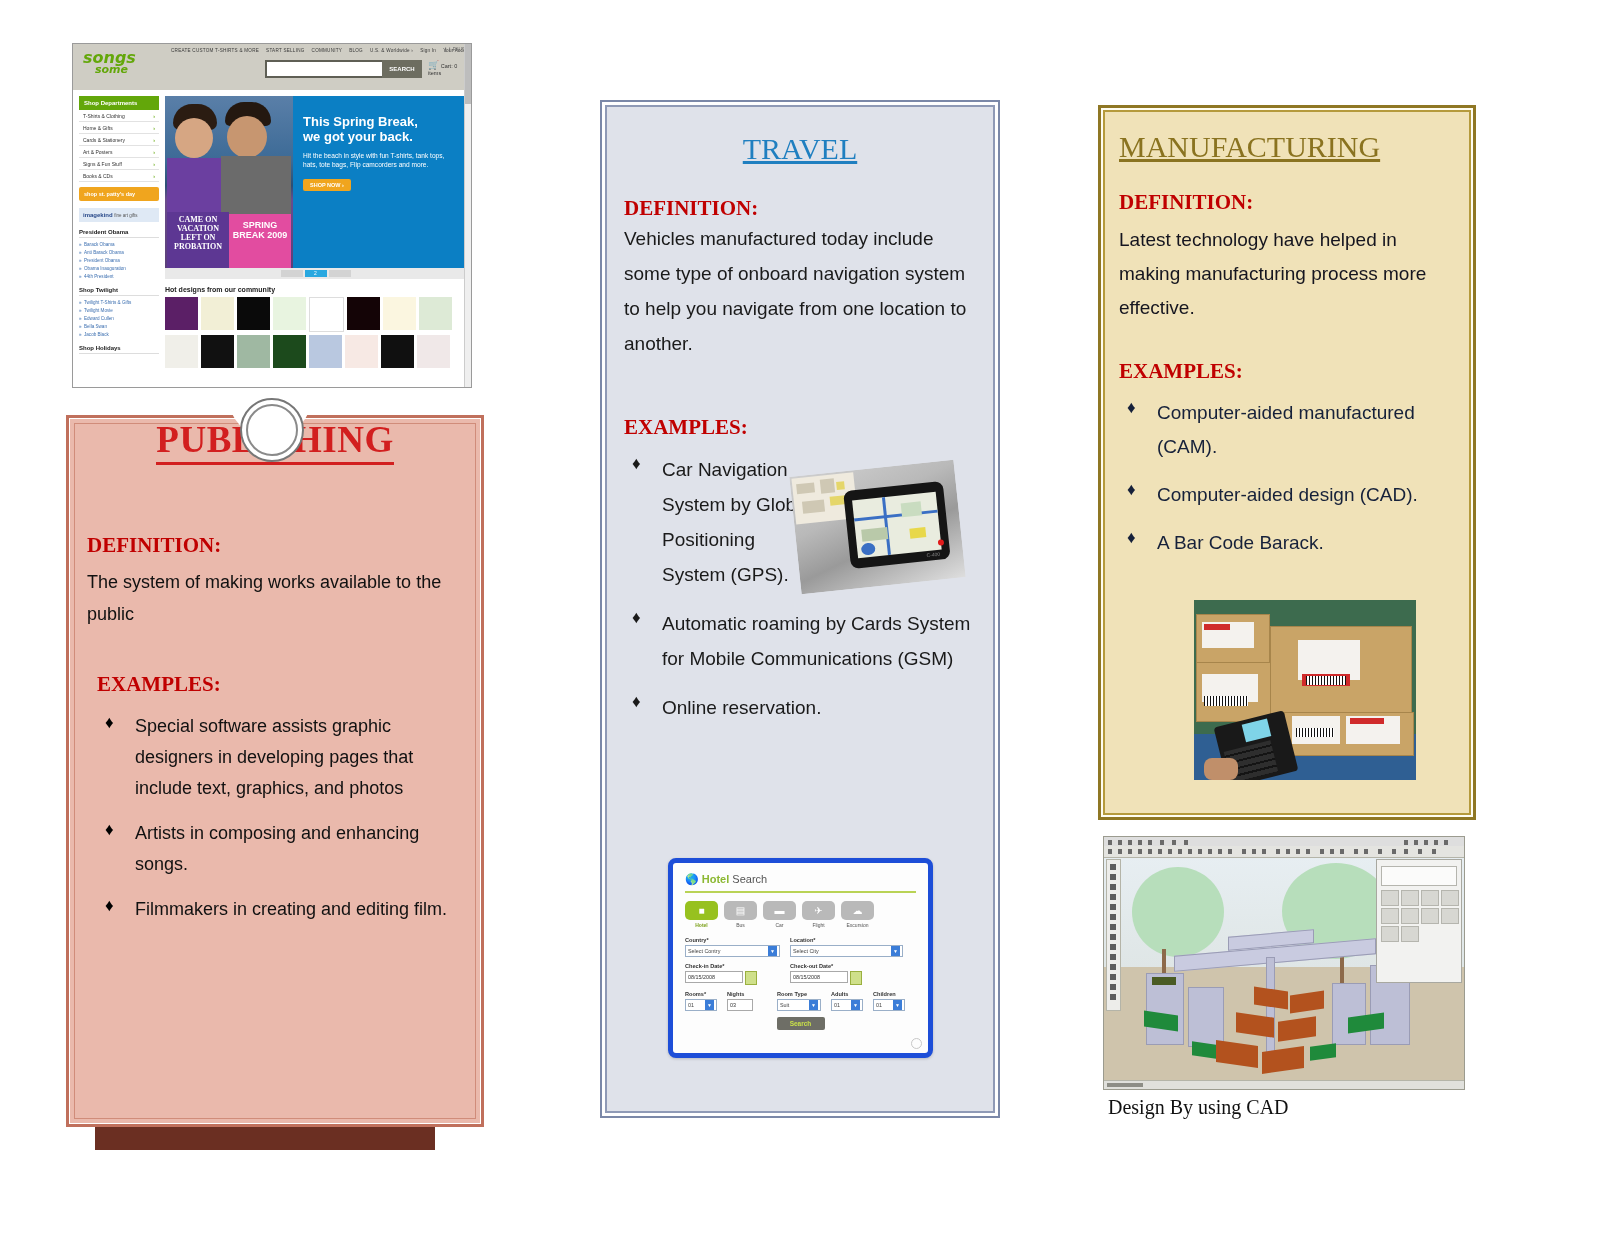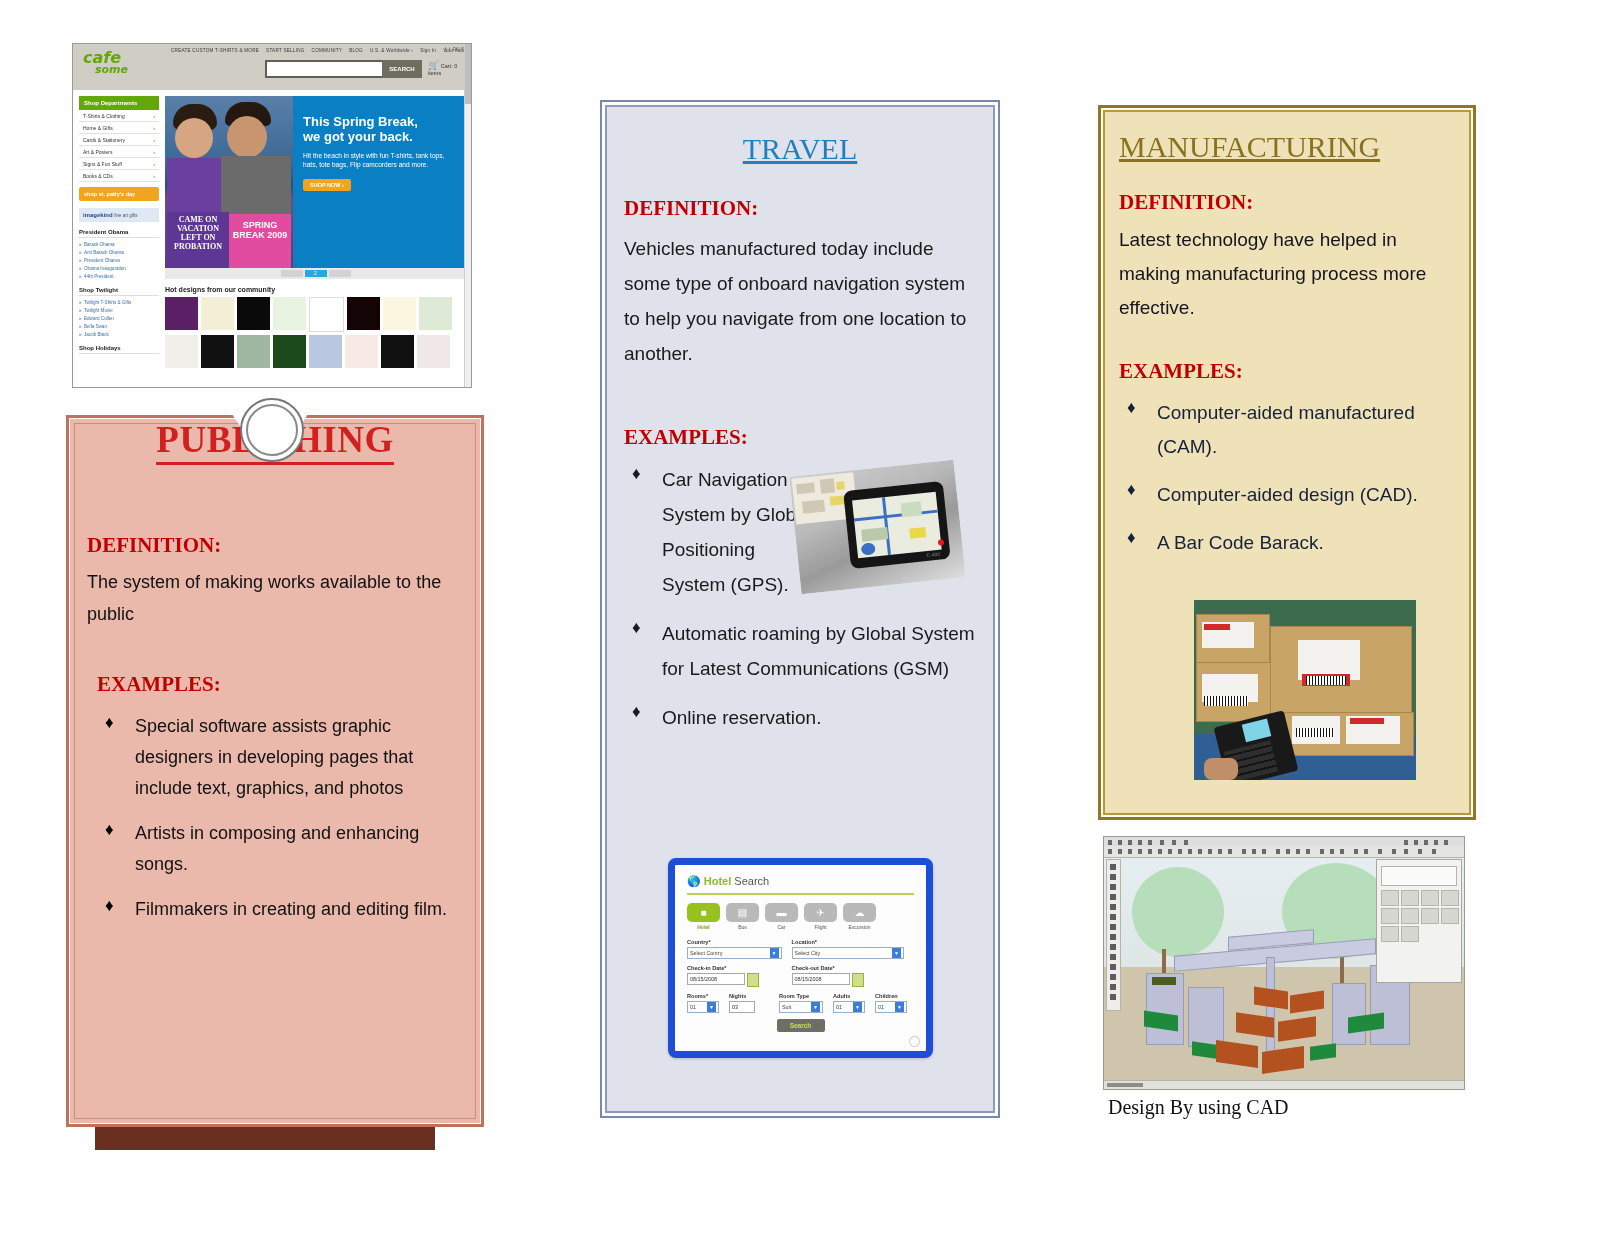--- a/index.html
+++ b/index.html
@@ -111,21 +111,21 @@
   }
   .travel-title{
     color:#1f7fc0;font-family:"Liberation Serif",serif;font-size:30px;
     text-decoration:underline;text-align:center;display:block;margin-top:30px;
   }
   #travel .body-txt,#travel li{color:#1a1a1a;font-size:19px;line-height:35px;}
 
   
   #hotel{
     left:668px;top:858px;width:265px;height:200px;background:#fdfdfd;
-    border:7px solid #1d4ed8;border-radius:8px;box-sizing:border-box;padding:10px 12px;
+    border:5px solid #1d4ed8;border-radius:8px;box-sizing:border-box;padding:10px 12px;
     box-shadow:0 1px 3px rgba(0,0,0,.18);
   }
   #hotel .h-title{font-size:11px;color:#8cb832;font-weight:bold;}
   #hotel .h-title em{color:#555;font-style:normal;font-weight:normal;}
   #hotel .h-rule{height:2px;background:#b9d355;margin:5px 0 8px;}
   #hotel .tabs{display:flex;gap:6px;margin-bottom:9px;}
   #hotel .tabs .tb{text-align:center;}
   #hotel .tabs .pill{width:33px;height:19px;border-radius:5px;background:#b9b9b9;position:relative;}
   #hotel .tabs .tb.on .pill{background:#97c11f;}
   #hotel .tabs .pill .gl{position:absolute;left:50%;top:50%;transform:translate(-50%,-50%);color:#fff;font-size:10px;line-height:10px;}
@@ -204,21 +204,21 @@
   .cad-caption{left:1108px;top:1096px;width:360px;font-family:"Liberation Serif",serif;font-size:20px;color:#111;}
 </style>
 </head>
 <body>
 
 <div class="stage">
 
   <div class="abs" id="cafepress">
     <div id="cp-topbar">
       <div id="cp-logo">
-        <span>cafe</span>
+        <span>songs</span>
         <span class="l2">some</span>
       </div>
       <div id="cp-nav">
         <span>CREATE CUSTOM T-SHIRTS &amp; MORE</span><span>START SELLING</span><span>COMMUNITY</span><span>BLOG</span><span>U.S. &amp; Worldwide ›</span><span>Sign In</span><span>Your Account</span>
       </div>
       <div id="cp-search"></div>
       <div id="cp-searchbtn">SEARCH</div>
       <div id="cp-cart"><span class="cicon">🛒</span> <span>Cart: 0 items</span></div>
     </div>
     <div id="cp-body">
@@ -334,27 +334,27 @@
       </ul>
     </div>
   </div>
   <div class="abs" id="pub-circle-mask"></div>
   <div class="abs" id="pub-circle"></div>
 
   <div class="abs" id="travel">
     <span class="travel-title">TRAVEL</span>
     <div style="margin:30px 0 0 22px;">
       <div class="def-head" style="font-size:21px;">DEFINITION:</div>
-      <div class="body-txt" style="margin-top:10px;width:352px;">Vehicles manufactured today  include some type of onboard navigation system to help you navigate from one location to another.</div>
+      <div class="body-txt" style="width:352px;">Vehicles manufactured today  include some type of onboard navigation system to help you navigate from one location to another.</div>
     </div>
     <div style="margin:54px 0 0 22px;">
       <div class="ex-head" style="font-size:21px;">EXAMPLES:</div>
       <ul class="bul" style="margin-top:12px;">
         <li style="width:150px;"><span class="dia">♦</span><span>Car Navigation System by Global Positioning System (GPS).</span></li>
-        <li style="width:330px;"><span class="dia">♦</span><span>Automatic roaming by Global System for Latest Communications (GSM)</span></li>
+        <li style="width:330px;"><span class="dia">♦</span><span>Automatic roaming by Cards System for Mobile Communications (GSM)</span></li>
         <li style="width:330px;"><span class="dia">♦</span><span>Online reservation.</span></li>
       </ul>
     </div>
   </div>
 
   <div class="photo" id="gps-img">
     <div class="bgp"></div>
     <div class="map">
       <i style="left:4px;top:6px;width:18px;height:10px;"></i>
       <i style="left:28px;top:4px;width:14px;height:14px;"></i>

